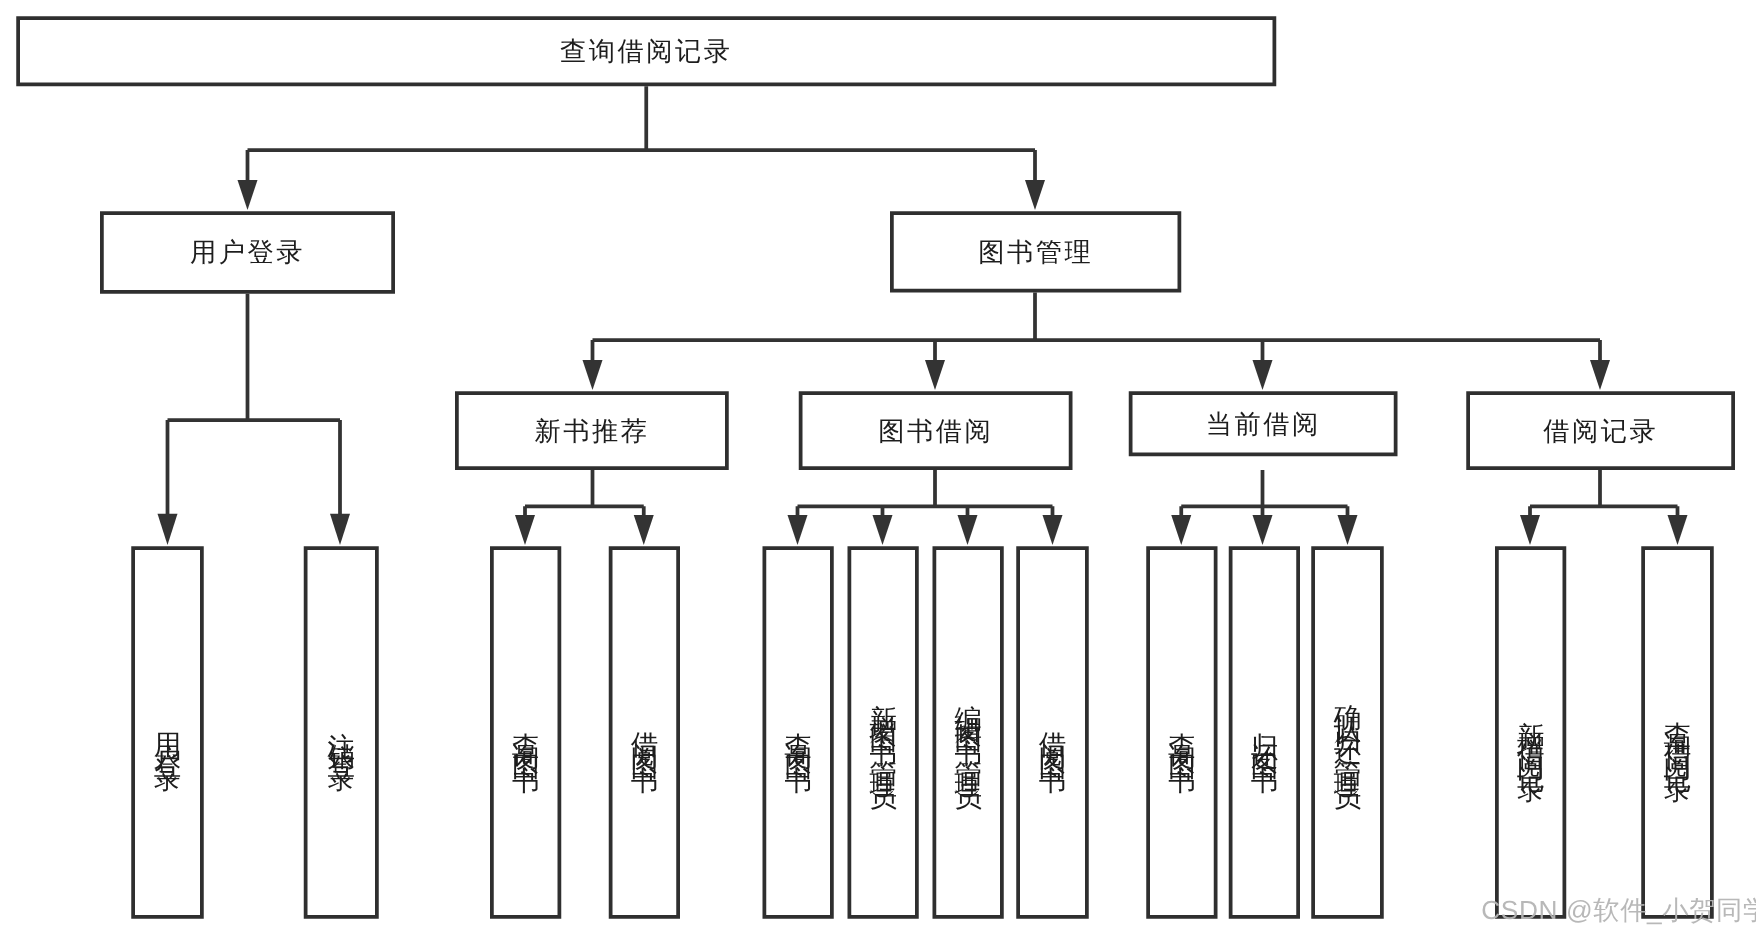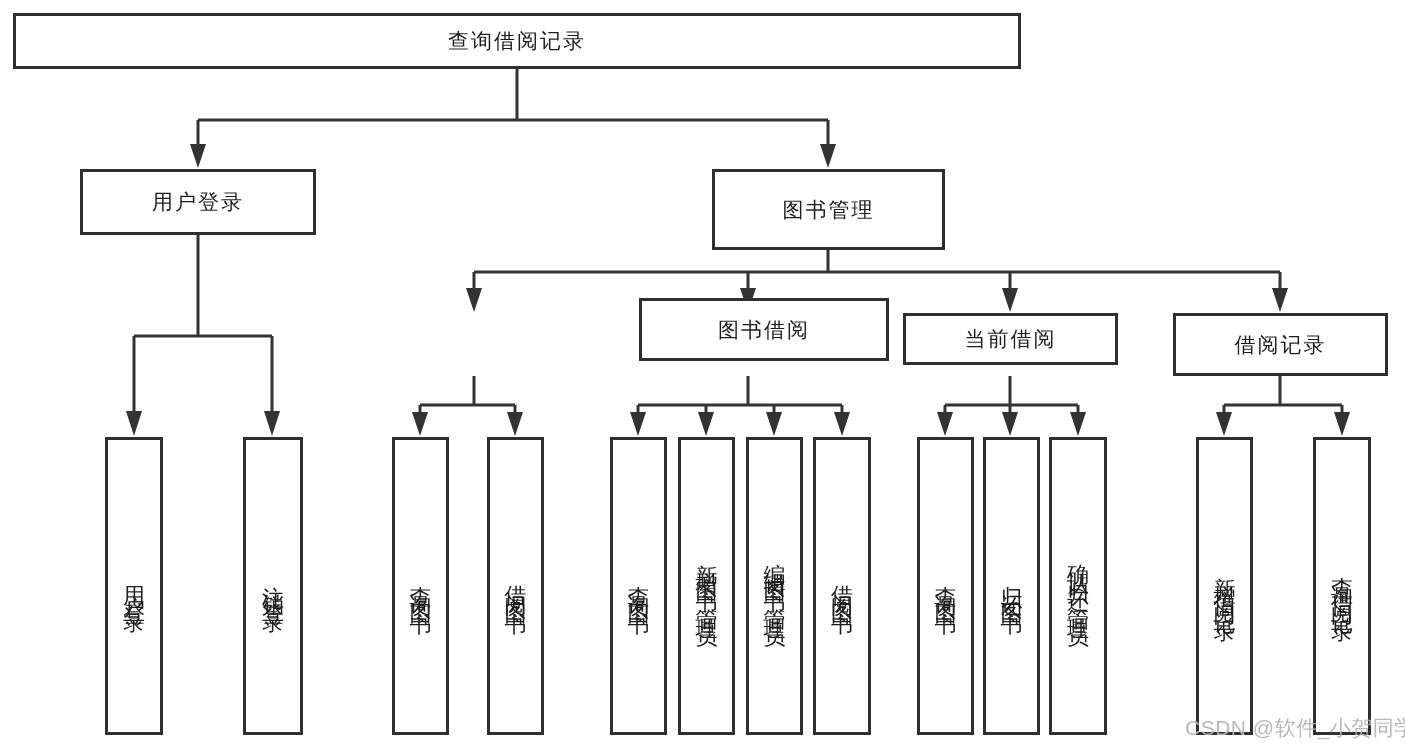--- a/index.html
+++ b/index.html
@@ -60,25 +60,28 @@
     </g>
   </svg>
 
   <div class="node hbox root" style="left:13px;top:13px;width:1008px;height:56px;">
     <span class="lbl">查询借阅记录</span>
   </div>
 
   <div class="node hbox" style="left:80px;top:169px;width:236px;height:66px;">
     <span class="lbl">用户登录</span>
   </div>
-  <div class="node hbox" style="left:712px;top:169px;width:233px;height:81px;">
+  <div class="node hbox" style="left:712px;top:169px;width:233px;height:65px;">
     <span class="lbl">图书管理</span>
   </div>
 
-  <div class="node hbox" style="left:639px;top:298px;width:250px;height:63px;">
+  <div class="node hbox" style="left:364px;top:313px;width:219px;height:63px;">
+    <span class="lbl">新书推荐</span>
+  </div>
+  <div class="node hbox" style="left:639px;top:313px;width:219px;height:63px;">
     <span class="lbl">图书借阅</span>
   </div>
   <div class="node hbox" style="left:903px;top:313px;width:215px;height:52px;">
     <span class="lbl">当前借阅</span>
   </div>
   <div class="node hbox" style="left:1173px;top:313px;width:215px;height:63px;">
     <span class="lbl">借阅记录</span>
   </div>
 
   <div class="node vbox" style="left:105px;top:437px;width:58px;height:298px;">

